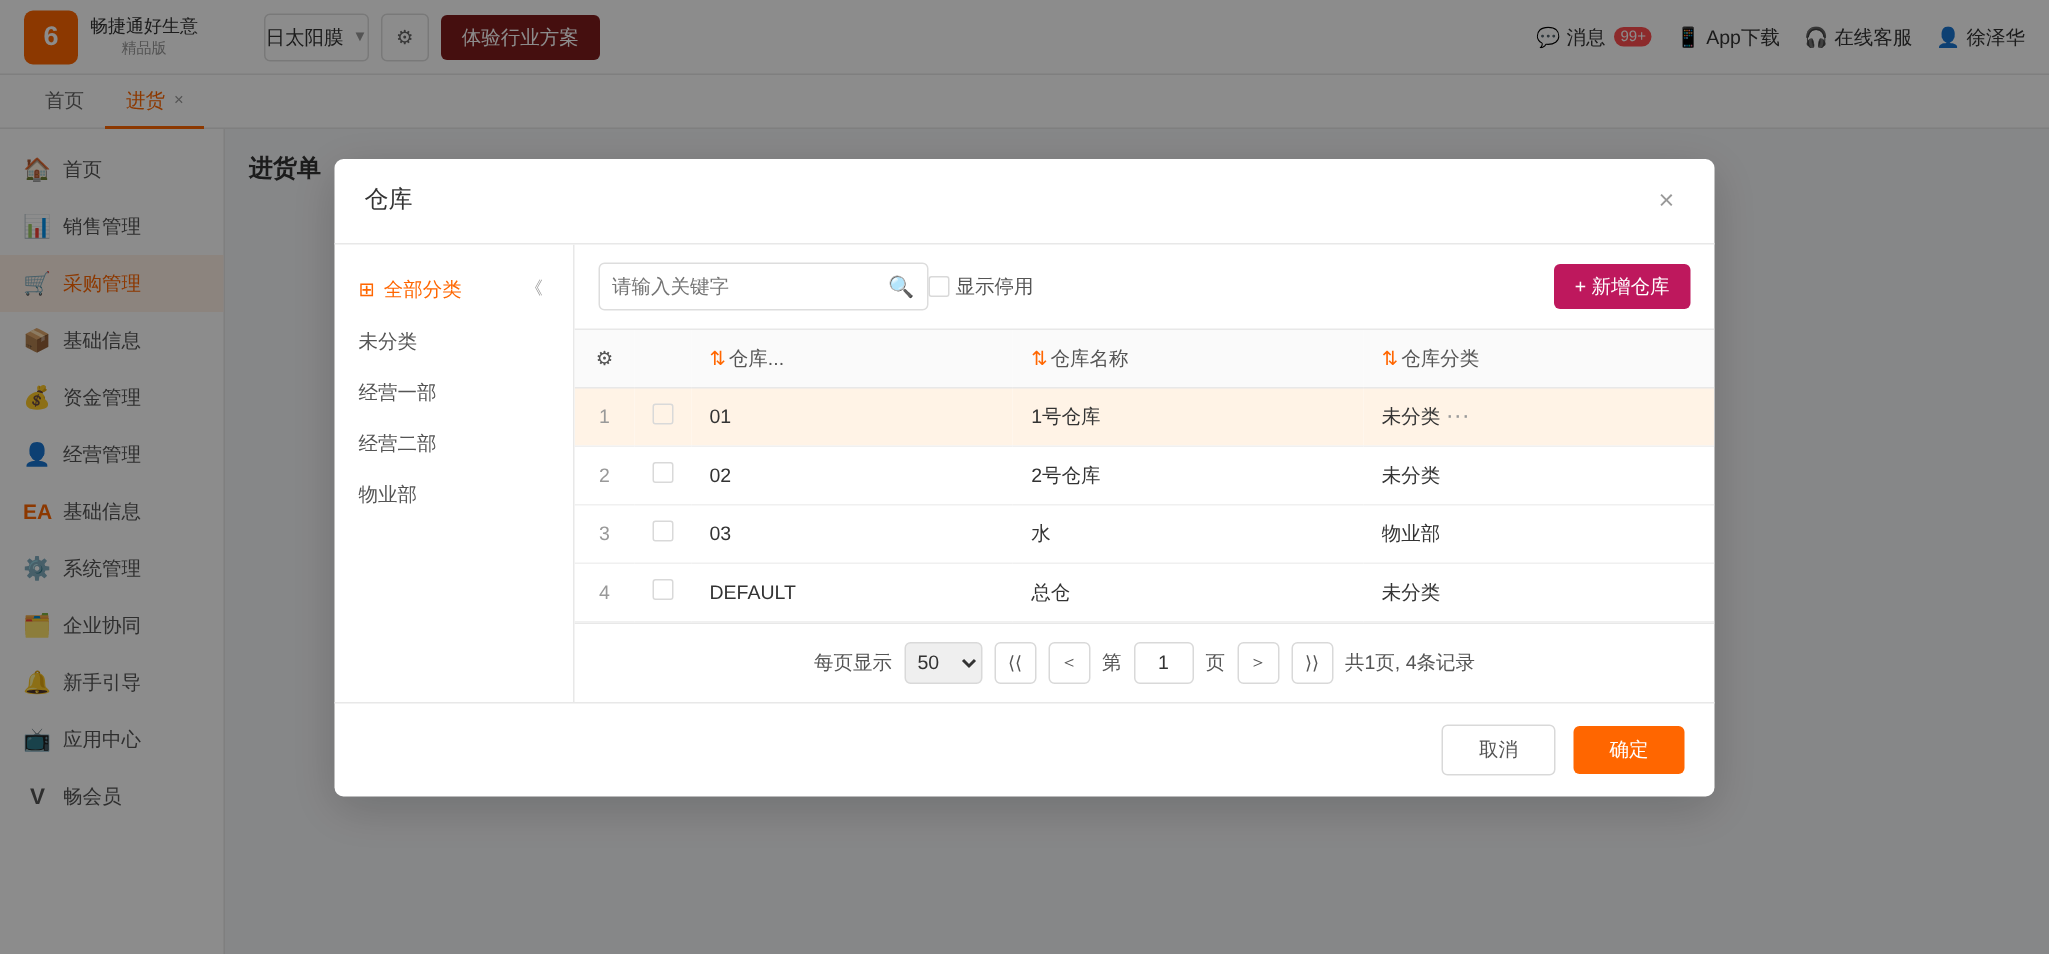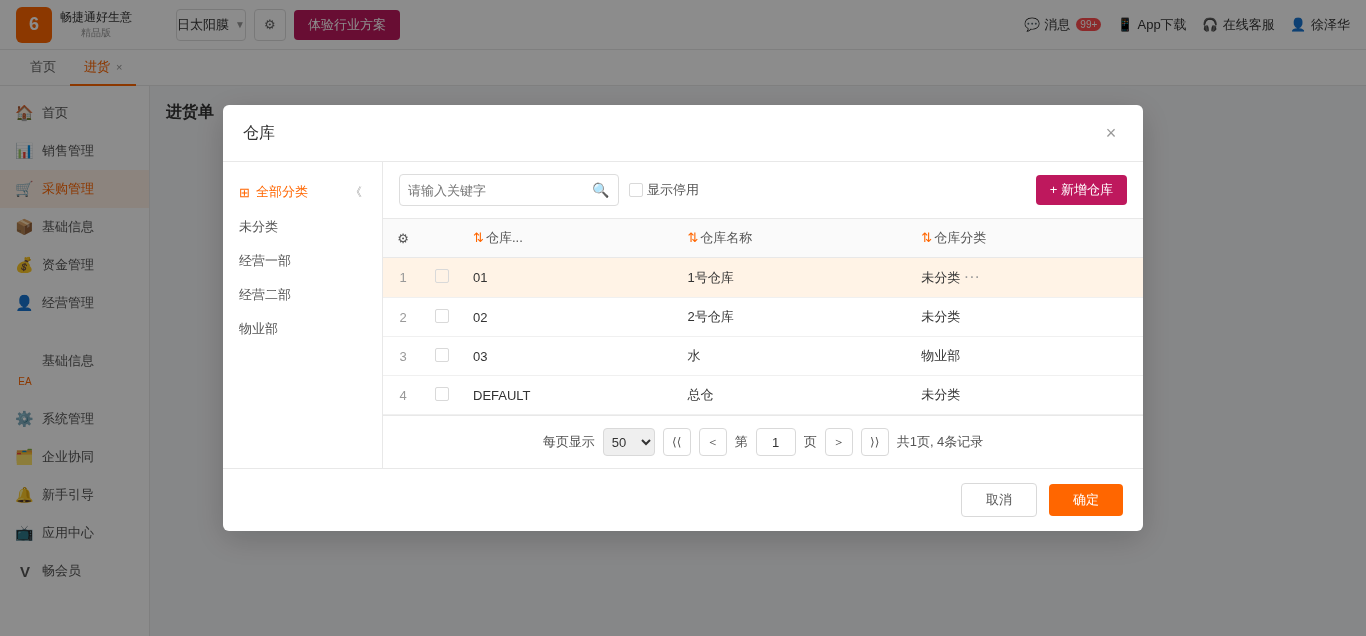--- a/index.html
+++ b/index.html
@@ -47,21 +47,21 @@
     .header-gear {
       width: 32px; height: 32px;
       border: 1px solid #ddd;
       border-radius: 4px;
       display: flex; align-items: center; justify-content: center;
       margin-left: 8px;
       cursor: pointer;
       color: #666;
     }
     .header-industry-btn {
-      background: #be185d;
+      background: #7f1d1d;
       color: white;
       border: none;
       border-radius: 4px;
       padding: 6px 14px;
       cursor: pointer;
       font-size: 13px;
       margin-left: 8px;
     }
     .header-right {
       margin-left: auto;
@@ -211,21 +211,20 @@
     .table-panel {
       flex: 1;
       display: flex;
       flex-direction: column;
       overflow: hidden;
     }
     .table-toolbar {
       padding: 12px 16px;
       display: flex;
       align-items: center;
-      gap: 10px;
       border-bottom: 1px solid #e8e8e8;
     }
     .search-input-wrap {
       display: flex; align-items: center;
       border: 1px solid #ddd;
       border-radius: 4px;
       padding: 0 8px;
       height: 32px;
       width: 220px;
       background: #fff;
@@ -423,21 +422,21 @@
     </div>
     <div class="sidebar-item">
       <span class="sidebar-icon">💰</span>
       <span>资金管理</span>
     </div>
     <div class="sidebar-item">
       <span class="sidebar-icon">👤</span>
       <span>经营管理</span>
     </div>
     <div class="sidebar-item">
-      <span class="sidebar-icon" style="font-size:10px;font-weight:normal;color:#ff6600;margin-top:40px;">EA</span>
+      <span class="sidebar-icon" style="font-size:14px;font-weight:bold;color:#ff6600;">EA</span>
       <span>基础信息</span>
     </div>
     <div class="sidebar-item">
       <span class="sidebar-icon">⚙️</span>
       <span>系统管理</span>
     </div>
     <div class="sidebar-item">
       <span class="sidebar-icon">🗂️</span>
       <span>企业协同</span>
     </div>

